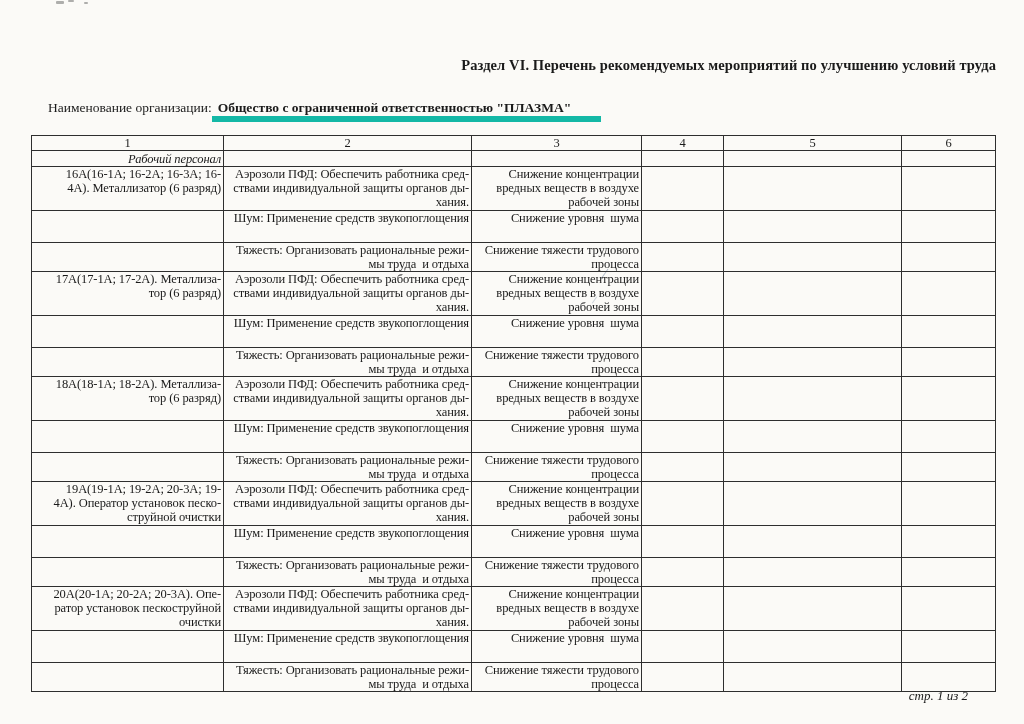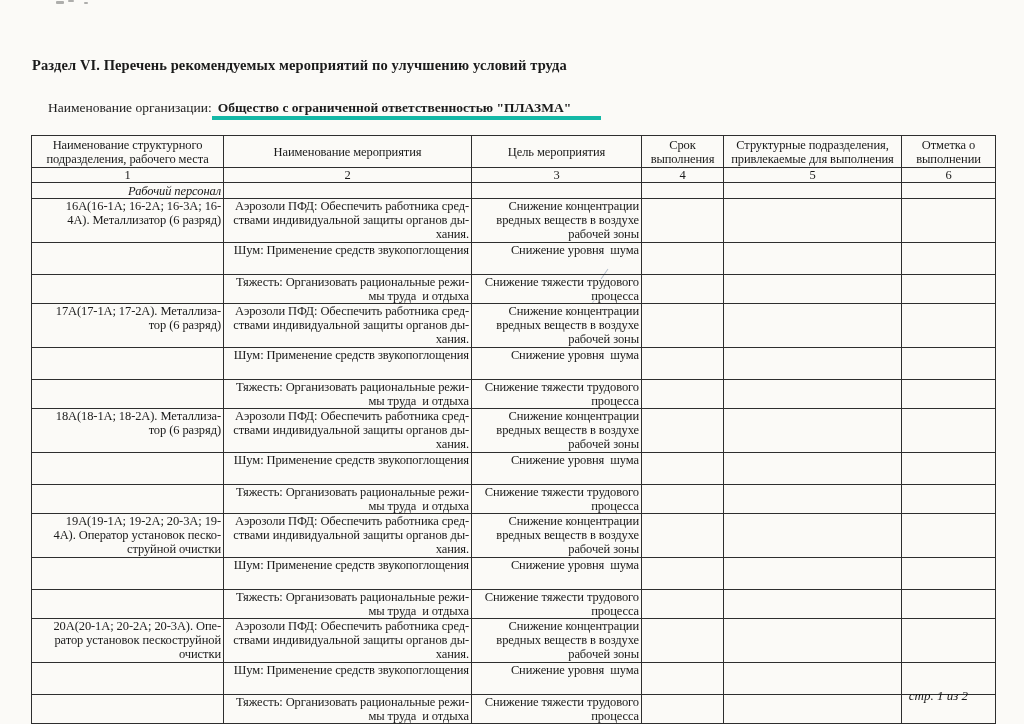--- a/index.html
+++ b/index.html
@@ -7,33 +7,33 @@
     width: 1024px; height: 724px;
     background: #fbfaf7;
     font-family: "Liberation Serif", serif;
     color: #1a1a1a;
     position: relative;
     overflow: hidden;
   }
   .page-title {
     position: absolute;
     top: 57px; left: 32px; width: 964px;
-    text-align: left;
+    text-align: right;
     font-weight: bold;
     font-size: 14.5px;
     letter-spacing: 0.1px;
   }
   .org-line {
     position: absolute;
     top: 100px; left: 48px;
     font-size: 13.5px;
     white-space: nowrap;
   }
   .org-value {
-    border-bottom: 4px solid #14b8a6;
+    border-bottom: 6px solid #14b8a6;
     padding: 0 30px 1px 6px;
     font-weight: bold;
   }
   table.measures {
     position: absolute;
     left: 31px; top: 135px;
     width: 964px;
     border-collapse: collapse;
     table-layout: fixed;
   }
@@ -105,32 +105,20 @@
 <table class="measures">
   <colgroup>
     <col style="width:192px">
     <col style="width:248px">
     <col style="width:170px">
     <col style="width:82px">
     <col style="width:178px">
     <col style="width:94px">
   </colgroup>
   <thead>
-    <tr class="header-row">
-      <th>Наименование структурного
-подразделения, рабочего места</th>
-      <th>Наименование мероприятия</th>
-      <th>Цель мероприятия</th>
-      <th>Срок
-выполнения</th>
-      <th>Структурные подразделения,
-привлекаемые для выполнения</th>
-      <th>Отметка о
-выполнении</th>
-    </tr>
     <tr class="num-row">
       <td>1</td>
       <td>2</td>
       <td>3</td>
       <td>4</td>
       <td>5</td>
       <td>6</td>
     </tr>
   </thead>
   <tbody>

